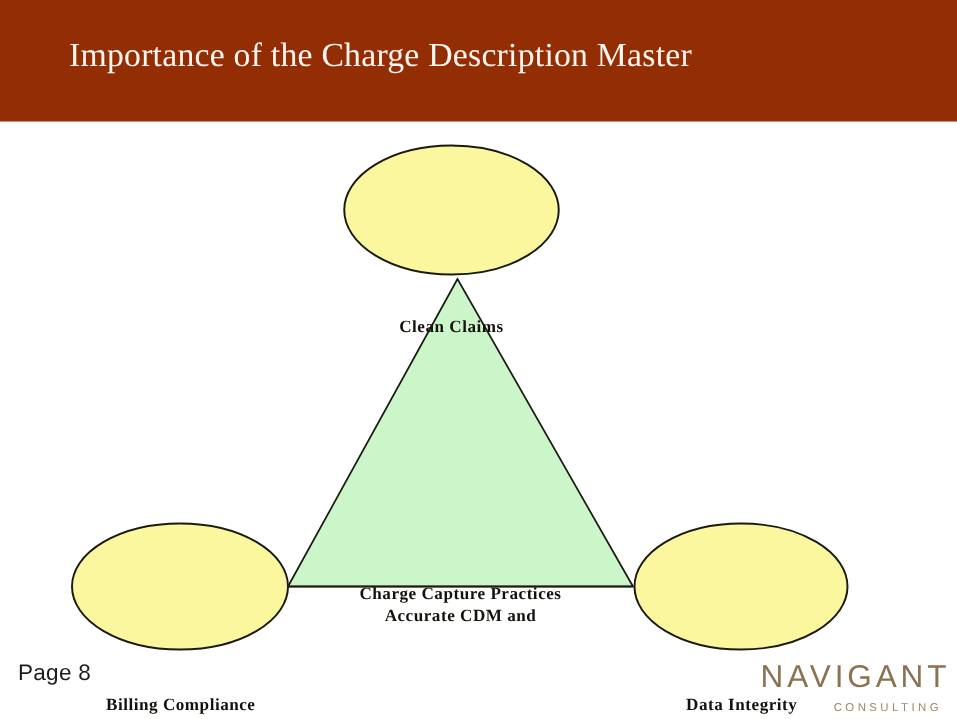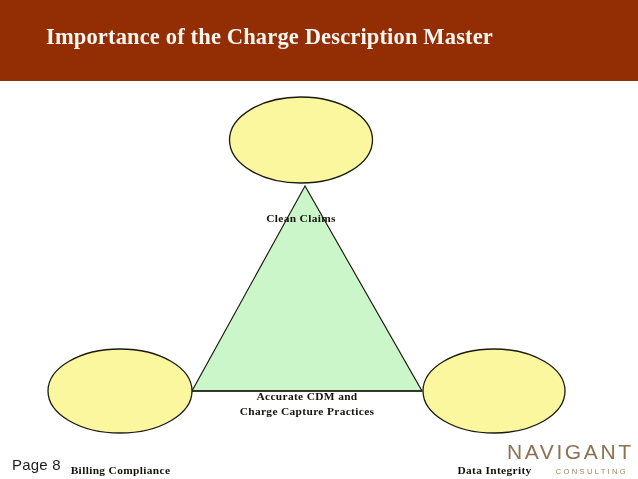--- a/index.html
+++ b/index.html
@@ -28,21 +28,21 @@
     height: 81px;
     background: #922d04;
   }
   #title-text {
     position: absolute;
     left: 46px;
     top: 24px;
     width: 560px;
     font-family: "Liberation Serif", serif;
     font-size: 22.5px;
-    font-weight: bold;
+    font-weight: normal;
     letter-spacing: 0.15px;
     color: #fdf6f0;
     white-space: nowrap;
   }
 
   
   #diagram {
     position: absolute;
     left: 0;
     top: 74px;
@@ -91,21 +91,21 @@
     font-size: 11.4px;
   }
   #label-center .line {
     display: block;
   }
 
   
   #page-number {
     position: absolute;
     left: 12px;
-    top: 456px;
+    top: 440px;
     font-family: "Liberation Sans", sans-serif;
     font-size: 15px;
     color: #1d1d1d;
     letter-spacing: 0.2px;
   }
   #logo {
     position: absolute;
     left: 507px;
     top: 441px;
     width: 122px;
@@ -158,22 +158,22 @@
       <line x1="192" y1="317" x2="422" y2="317" stroke="#1a1a10" stroke-width="1.3"></line>
     </svg>
 
     <div class="node-label" id="label-clean-claims">Clean Claims</div>
 
     <div class="node-label" id="label-billing-compliance">Billing Compliance</div>
 
     <div class="node-label" id="label-data-integrity">Data Integrity</div>
 
     <div class="node-label" id="label-center">
+      <span class="line">Charge Capture Practices</span>
       <span class="line">Accurate CDM and</span>
-      <span class="line">Charge Capture Practices</span>
     </div>
 
   </div>
 
   <div id="page-number">Page 8</div>
 
   <div id="logo">
     <span id="logo-wordmark">NAVIGANT</span>
     <span id="logo-subtext">CONSULTING</span>
   </div>

